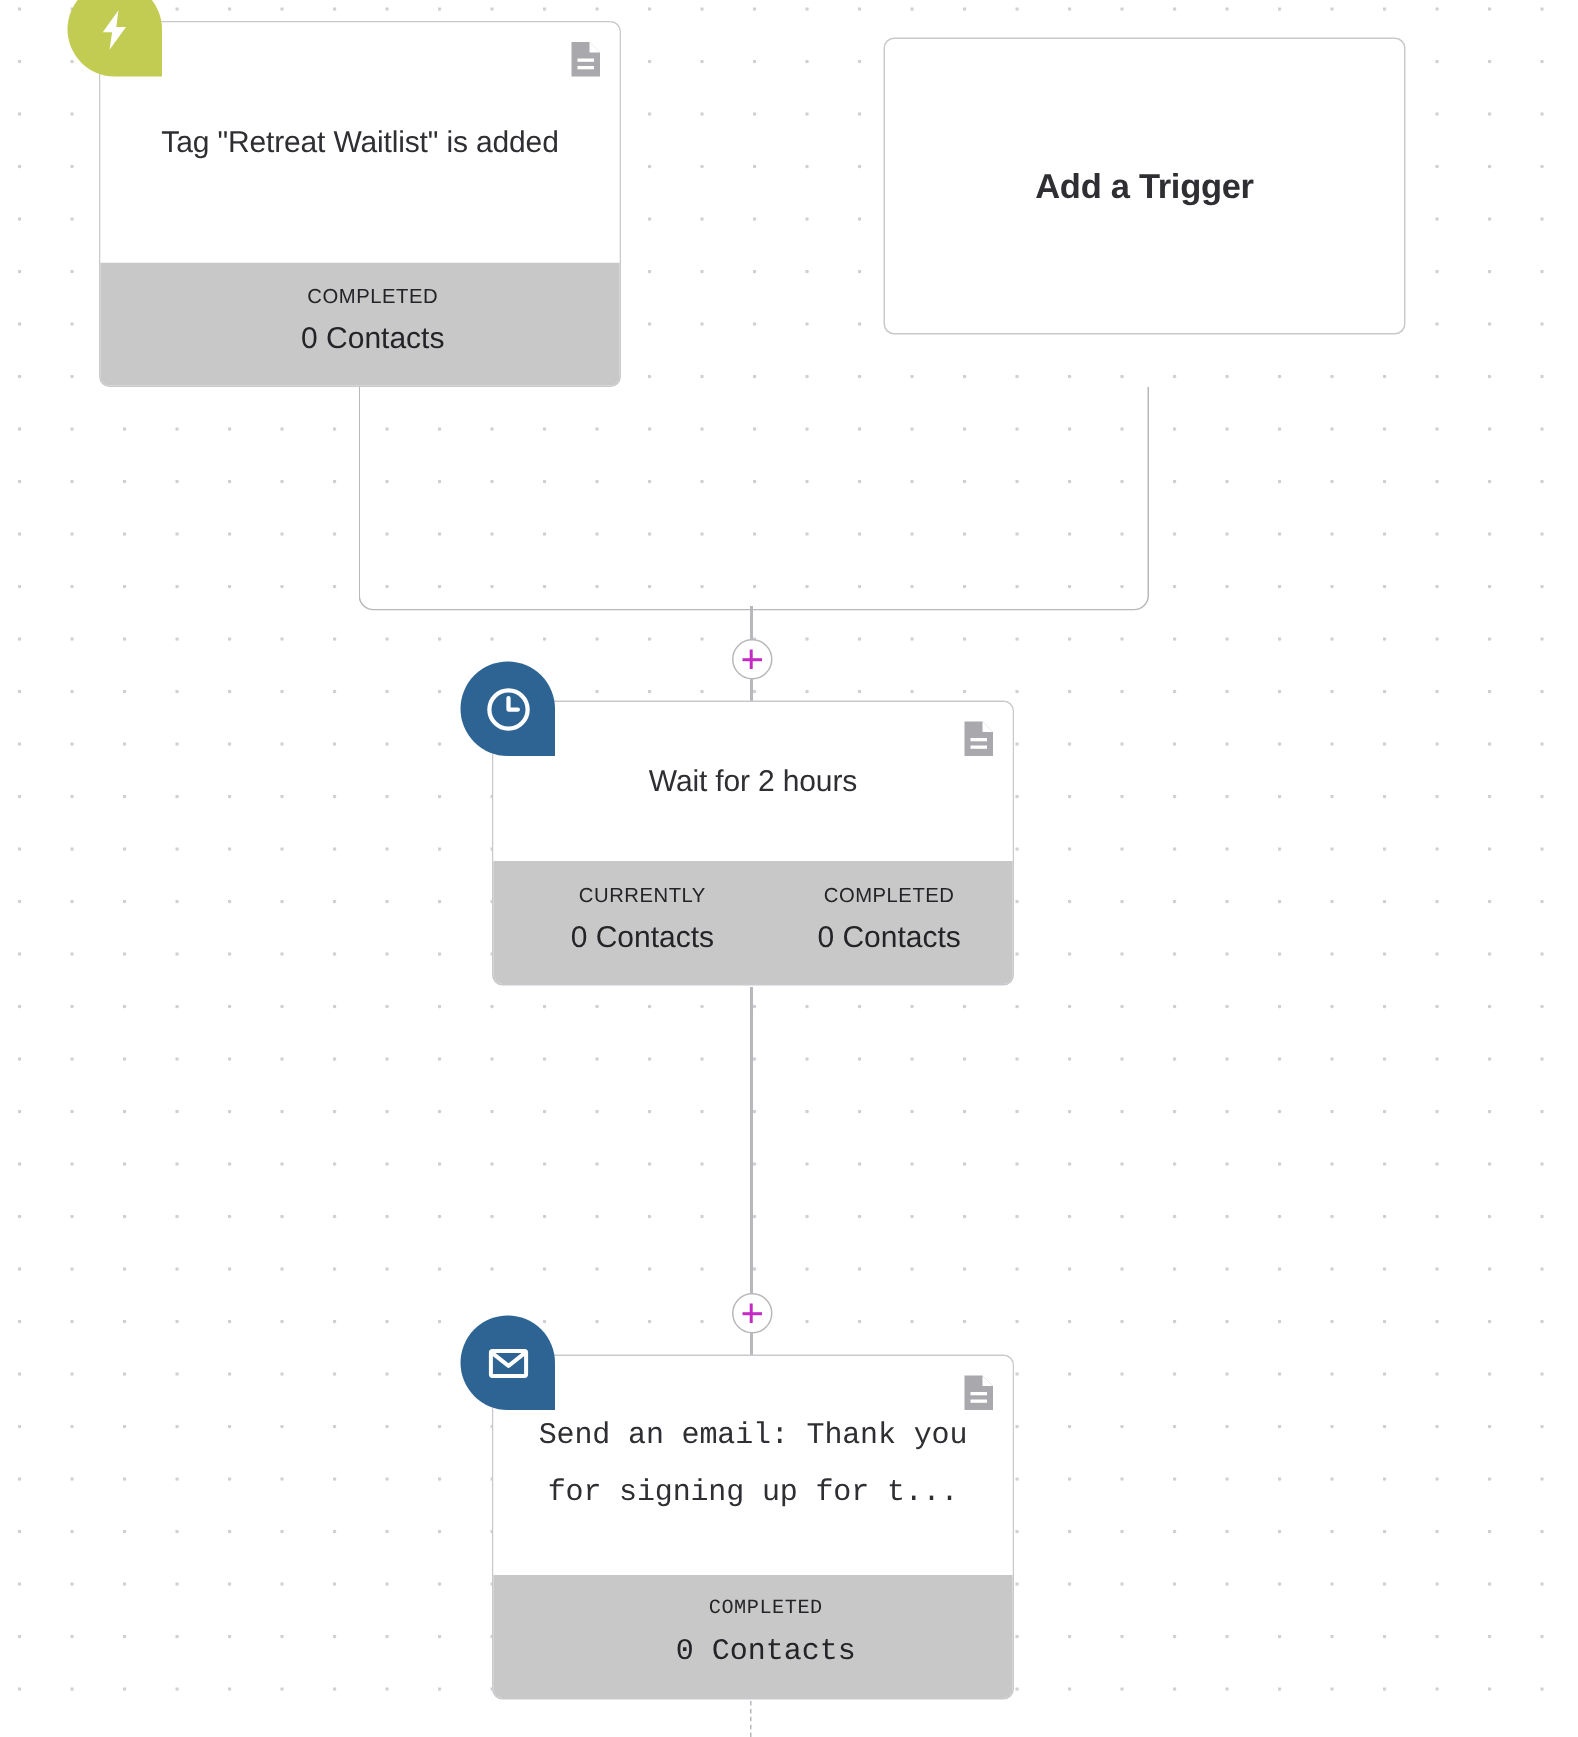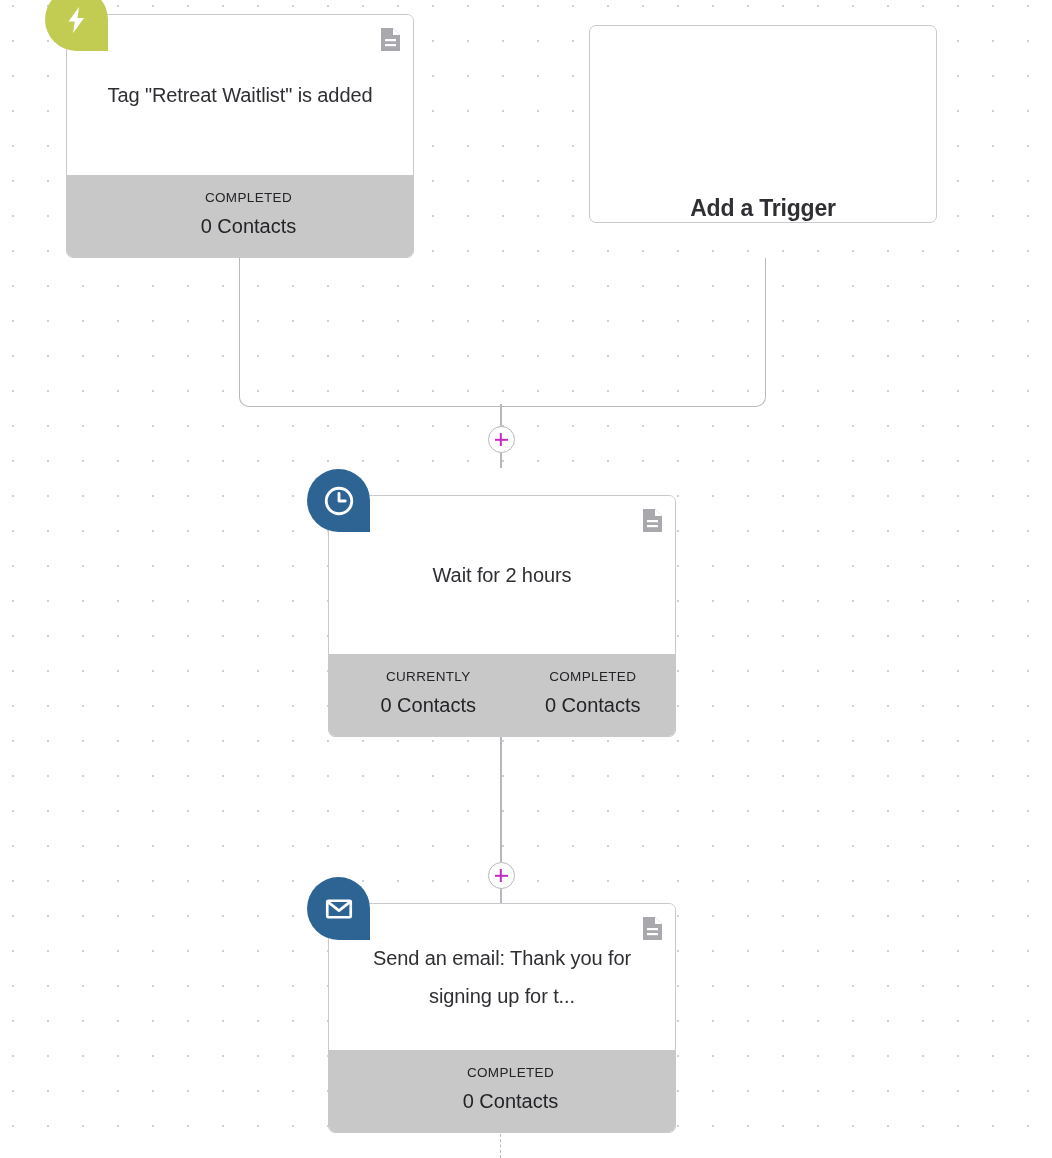--- a/index.html
+++ b/index.html
@@ -142,21 +142,21 @@
   }
   .stat-value {
     display: block;
     font-size: 20px;
     line-height: 1.65;
   }
 
   
   .node-placeholder {
     align-items: center;
-    justify-content: flex-end;
+    justify-content: center;
     display: flex;
     border-radius: 7px;
   }
   .placeholder-label {
     font-size: 23px;
     font-weight: 700;
     color: #2f2f33;
     letter-spacing: -0.2px;
   }
 
@@ -232,21 +232,21 @@
         <span class="stat-label">COMPLETED</span>
         <span class="stat-value">0 Contacts</span>
       </span>
     </div>
   </div>
 
   <div class="node node-placeholder" style="left:589px; top:25px; width:348px; height:198px;">
     <span class="placeholder-label">Add a Trigger</span>
   </div>
 
-  <div class="node" style="left:328px; top:467px; width:348px; height:242px;margin-top:28px;">
+  <div class="node" style="left:328px; top:467px; width:348px; height:190px;">
 
     <div class="leaf-badge" style="background:#2d6494;">
       <svg width="34" height="34" viewBox="0 0 24 24" aria-hidden="true">
         <circle cx="12" cy="12" r="9" fill="none" stroke="#ffffff" stroke-width="2"></circle>
         <path d="M12 6.6 V12 h4.4" fill="none" stroke="#ffffff" stroke-width="2" stroke-linecap="round" stroke-linejoin="round"></path>
       </svg>
     </div>
 
     <div class="node-body">
       <span class="doc-icon">
@@ -267,21 +267,21 @@
       </span>
       <span class="stat">
         <span class="stat-label">COMPLETED</span>
         <span class="stat-value">0 Contacts</span>
       </span>
     </div>
   </div>
 
   <div class="plus-btn" title="+" style="left:487.5px; top:862px;"></div>
 
-  <div class="node" style="left:328px; top:903px; width:348px; height:230px;">
+  <div class="node" style="left:328px; top:903px; width:348px; height:230px;font-family:Liberation Mono, monospace;">
 
     <div class="leaf-badge" style="background:#2d6494;">
       <svg width="32" height="32" viewBox="0 0 24 24" aria-hidden="true">
         <rect x="3.2" y="5.8" width="17.6" height="12.4" rx="0.8" fill="none" stroke="#ffffff" stroke-width="2"></rect>
         <path d="M4.4 7.2 L12 13.2 L19.6 7.2" fill="none" stroke="#ffffff" stroke-width="2" stroke-linecap="round" stroke-linejoin="round"></path>
       </svg>
     </div>
 
     <div class="node-body">
       <span class="doc-icon">

